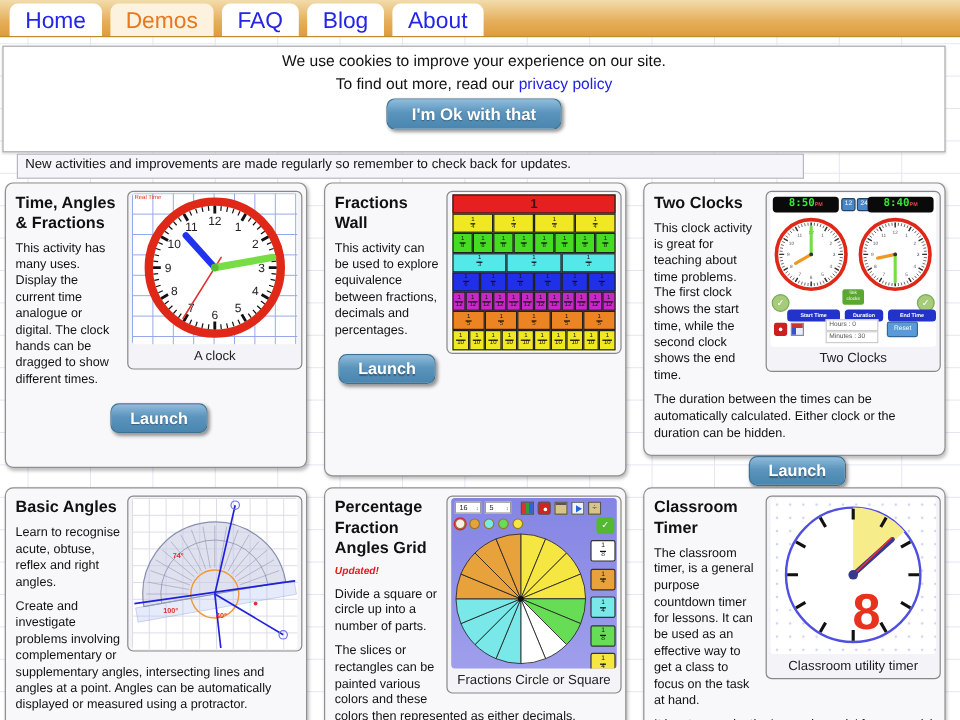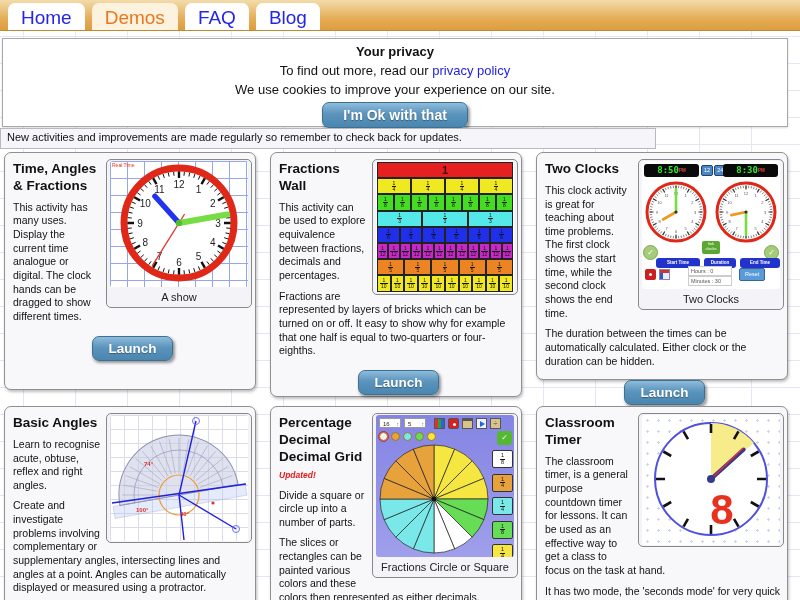--- a/index.html
+++ b/index.html
@@ -25,21 +25,21 @@
   .banner{position:absolute;left:2px;top:38px;width:784px;height:87px;background:#fff;
     border:1px solid #a8a8a8;text-align:center;box-shadow:0 1px 2px rgba(0,0,0,0.15);font-size:13px;}
   .banner .b-title{font-weight:bold;margin-top:5px;}
   .banner .b-line{margin-top:4px;}
   .blue-btn{display:inline-block;margin-top:5px;padding:4px 20px;font-size:14px;font-weight:bold;color:#fff;
     background:linear-gradient(#8fbcdc 0%,#5b94bc 45%,#4a86b0 100%);
     border:1px solid #3d718f;border-radius:7px;text-shadow:0 1px 1px rgba(0,0,0,0.35);
     box-shadow:1.5px 2px 3px rgba(0,0,0,0.4);cursor:pointer;font-family:inherit;}
   a.plink{color:#2222e0;text-decoration:none;}
   
-  .notice{position:absolute;left:0;top:128px;width:642px;height:15px;padding:2px 6px;
+  .notice{position:absolute;left:14px;top:128px;width:642px;height:15px;padding:2px 6px;
     background:#f6f6fa;border:1px solid #b8b8c0;font-size:11px;}
   
   .card{position:absolute;width:239px;background:#f8f8fb;border:1px solid #909090;border-radius:7px;
     padding:6px 3px 6px 8px;box-shadow:1px 2px 3px rgba(0,0,0,0.25);font-size:10.5px;line-height:1.3;}
   #card1{left:4px;top:152px;height:224px;}
   #card2{left:270px;top:152px;height:231px;}
   #card3{left:536px;top:152px;height:214px;}
   #card4{left:4px;top:406px;height:300px;}
   #card5{left:270px;top:406px;height:300px;}
   #card6{left:536px;top:406px;height:300px;}
@@ -127,27 +127,27 @@
 </style>
 </head>
 <body>
 
 <div class="header">
   <div class="tabs">
     <div class="tab">Home</div>
     <div class="tab active">Demos</div>
     <div class="tab">FAQ</div>
     <div class="tab">Blog</div>
+    <div class="tab">About</div>
   </div>
 </div>
 
 <div class="banner">
-  <div class="b-title">Your privacy</div>
+  <div class="b-line">We use cookies to improve your experience on our site.</div>
   <div class="b-line"><span>To find out more, read our </span><a href="#" class="plink">privacy policy</a></div>
-  <div class="b-line">We use cookies to improve your experience on our site.</div>
   <button class="blue-btn">I'm Ok with that</button>
 </div>
 
 <div class="notice">New activities and improvements are made regularly so remember to check back for updates.</div>
 
 <section class="card" id="card1">
   <div class="frame">
     <div class="art art-clock">
       <span class="rt-label">Real Time</span>
       <svg id="clock1-svg" width="138" height="126" viewBox="0 0 138 126">
@@ -235,21 +235,21 @@
           <text x="30" y="65.5" text-anchor="middle" font-size="10" fill="#222">9</text>
           <text x="35.22500925240689" y="46" text-anchor="middle" font-size="10" fill="#222">10</text>
           <text x="49.499999999999986" y="31.725009252406906" text-anchor="middle" font-size="10" fill="#222">11</text>
           <text x="68.99999999999999" y="26.5" text-anchor="middle" font-size="10" fill="#222">12</text>
           <line x1="74.29919264233205" y1="53.51951903843574" x2="42.50403678833976" y2="104.40240480782131" stroke="#e03030" stroke-width="1.3" stroke-linecap="round"></line>
           <line x1="69" y1="62" x2="44.91129817108111" y2="35.24678628281381" stroke="#2233ee" stroke-width="5.5" stroke-linecap="round"></line>
           <line x1="69" y1="62" x2="117.2555798975982" y2="53.49123929432041" stroke="#77dd44" stroke-width="6" stroke-linecap="round"></line>
           <circle cx="69" cy="62" r="3.2" fill="#55bb33"></circle>
         </svg>
     </div>
-    <div class="caption">A show</div>
+    <div class="caption">A clock</div>
   </div>
   <h3>Time, Angles &amp; Fractions</h3>
   <p>This activity has many uses. Display the current time analogue or digital. The clock hands can be dragged to show different times.</p>
   <div class="btnrow"><button class="blue-btn launch">Launch</button></div>
 </section>
 
 <section class="card" id="card2">
   <div class="frame">
     <div class="art art-wall" id="wall">
         <div class="wall-row" style="background: rgb(230, 32, 32);">
@@ -458,34 +458,33 @@
           </div>
           <div class="wall-cell">
             <span class="num">1</span>
             <span class="den">10</span>
           </div>
         </div>
       </div>
   </div>
   <h3>Fractions Wall</h3>
   <p>This activity can be used to explore equivalence between fractions, decimals and percentages.</p>
-  <p>Fractions are represented by layers of bricks which can be turned on or off. It easy to show why for example that one half is equal to two-quarters or four-eighths.</p>
   <div class="btnrow"><button class="blue-btn launch">Launch</button></div>
 </section>
 
 <section class="card" id="card3">
   <div class="frame">
     <div class="art art-two">
       <div class="lcd lcd1"><span>8:50</span><span class="ampm">PM</span></div>
       <div class="fmtrow">
         <span class="fmt">12</span>
         <span class="fmt">24</span>
         <span class="fmt">Off</span>
       </div>
-      <div class="lcd lcd2"><span>8:30</span><span class="ampm">PM</span></div>
+      <div class="lcd lcd2"><span>8:40</span><span class="ampm">PM</span></div>
       <svg id="twoclocks-svg" width="138" height="64" viewBox="0 0 138 64">
           <circle cx="34" cy="33" r="29" fill="#fff" stroke="#e02818" stroke-width="3"></circle>
           <line x1="34" y1="9" x2="34" y2="6.5" stroke="#333" stroke-width="0.6"></line>
           <line x1="36.50868311842368" y1="9.131474511161443" x2="36.770004276592815" y2="6.645169772740758" stroke="#333" stroke-width="0.6"></line>
           <line x1="38.989880579626224" y1="9.524457582388663" x2="39.509659806670626" y2="7.079088580554149" stroke="#333" stroke-width="0.6"></line>
           <line x1="41.41640786499874" y1="10.174643608916316" x2="42.1889503509361" y2="7.797002318178432" stroke="#333" stroke-width="0.6"></line>
           <line x1="43.761679433819204" y1="11.074909016577578" x2="44.778521041508704" y2="8.791045372471078" stroke="#333" stroke-width="0.6"></line>
           <line x1="46" y1="12.215390309173472" x2="47.25" y2="10.050326799712373" stroke="#333" stroke-width="0.6"></line>
           <line x1="48.10684605501935" y1="13.583592135001261" x2="49.57630918575054" y2="11.561049649063893" stroke="#333" stroke-width="0.6"></line>
           <line x1="50.0591345526126" y1="15.164524188542536" x2="51.73196106850975" y2="13.306662124849051" stroke="#333" stroke-width="0.6"></line>
@@ -782,21 +781,21 @@
             <span class="den">8</span>
           </div>
           <div class="tile" style="background: rgb(245, 230, 66);">
             <span class="num">1</span>
             <span class="den">4</span>
           </div>
         </div>
     </div>
     <div class="caption">Fractions Circle or Square</div>
   </div>
-  <h3><span>Percentage Decimal Decimal Grid</span> <span class="badge">Updated!</span></h3>
+  <h3><span>Percentage Fraction Angles Grid</span> <span class="badge">Updated!</span></h3>
   <p>Divide a square or circle up into a number of parts.</p>
   <p>The slices or rectangles can be painted various colors and these colors then represented as either decimals, fractions or percentages.</p>
 
 </section>
 
 <section class="card" id="card6">
   <div class="frame">
     <div class="art art-timer">
       <svg id="timer-svg" width="138" height="130" viewBox="0 0 138 130">
           <circle cx="69" cy="64" r="56" fill="#fff" stroke="#5050e0" stroke-width="2"></circle>
@@ -812,18 +811,19 @@
           <line x1="29.162831425915833" y1="87.00000000000003" x2="21.368602791855892" y2="91.50000000000003" stroke="#111" stroke-width="2.6"></line>
           <line x1="23" y1="64.00000000000001" x2="14" y2="64.00000000000001" stroke="#111" stroke-width="2.6"></line>
           <line x1="29.162831425915826" y1="41" x2="21.368602791855878" y2="36.49999999999999" stroke="#111" stroke-width="2.6"></line>
           <line x1="45.99999999999998" y1="24.162831425915833" x2="41.49999999999997" y2="16.368602791855892" stroke="#111" stroke-width="2.6"></line>
           <line x1="69" y1="64" x2="101.69837232100534" y2="34.55825332021024" stroke="#383890" stroke-width="4" stroke-linecap="round"></line>
           <line x1="69" y1="64" x2="100.65095121490064" y2="33.43503169980412" stroke="#e03030" stroke-width="1.4" stroke-linecap="round"></line>
           <circle cx="69" cy="64" r="4" fill="#383890"></circle>
           <text x="80" y="109" font-size="42" font-weight="bold" fill="#e8321e" text-anchor="middle">8</text>
         </svg>
     </div>
+    <div class="caption">Classroom utility timer</div>
   </div>
   <h3>Classroom Timer</h3>
   <p>The classroom timer, is a general purpose countdown timer for lessons. It can be used as an effective way to get a class to focus on the task at hand.</p>
   <p>It has two mode, the 'seconds mode' for very quick tasks of less than 60 seconds. The 'minutes mode' is used for longer activities of up to an hour.</p>
 
 </section>
 
 </body></html>

